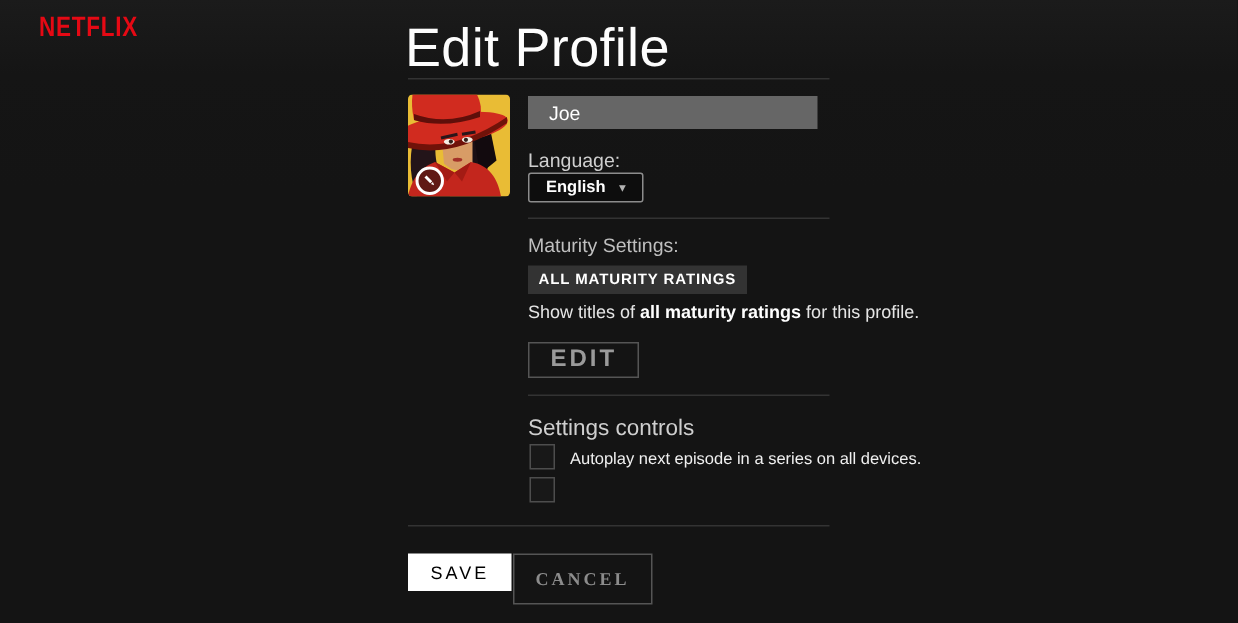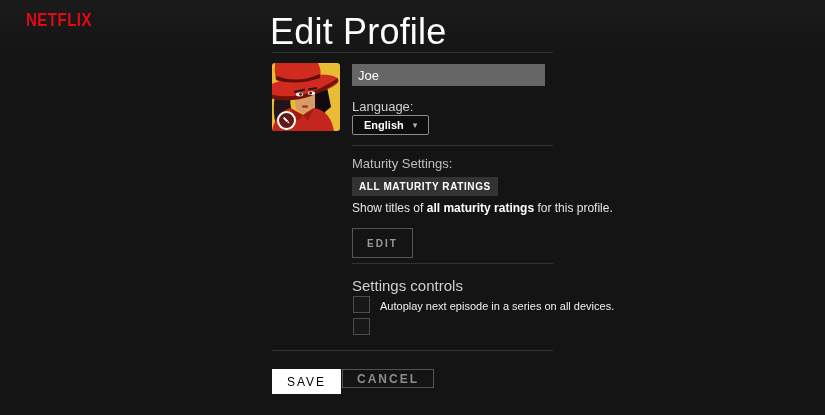--- a/index.html
+++ b/index.html
@@ -27,65 +27,65 @@
   .avatar svg{display:block;border-radius:3px;}
   .avatar-edit{
     position:absolute;left:5px;top:48px;width:15px;height:15px;border-radius:50%;
     border:2px solid #fff;background:rgba(15,15,15,.55);
     display:flex;align-items:center;justify-content:center;cursor:pointer;
   }
 
   .name-input{
     position:absolute;left:352px;top:64px;width:193px;height:22px;
     background:#666;border:none;outline:none;color:#fff;
-    font-family:"Liberation Sans",sans-serif;font-size:13px;padding:0 6px;box-sizing:border-box;
+    font-family:"Liberation Sans",sans-serif;font-size:13px;padding:0 14px;box-sizing:border-box;
   }
   .lang-label{position:absolute;left:352px;top:99px;font-size:13px;color:#cfcfcf;}
   .lang-select{
     position:absolute;left:352px;top:115px;height:18px;
     display:inline-flex;align-items:center;gap:9px;
     background:#0d0d0d;border:1px solid #8c8c8c;border-radius:2px;
     padding:0 11px;cursor:pointer;
   }
   .lang-select .val{font-size:11px;font-weight:700;color:#fff;}
   .lang-select .caret{font-size:9px;color:#b3b3b3;line-height:1;}
 
   .maturity-label{position:absolute;left:352px;top:156px;font-size:13px;color:#bfbfbf;}
   .maturity-badge{
     position:absolute;left:352px;top:177px;background:#333;color:#fff;
     font-size:10px;font-weight:700;letter-spacing:.6px;padding:4px 7px;
   }
   .maturity-desc{position:absolute;left:352px;top:201px;font-size:12px;color:#e5e5e5;}
   .maturity-desc b{font-weight:700;color:#fff;}
   .edit-btn{
-    position:absolute;left:352px;top:228px;height:30px;
+    position:absolute;left:352px;top:228px;height:24px;
     background:transparent;border:1px solid #555;color:#9a9a9a;
-    font-family:"Liberation Sans",sans-serif;font-size:10px;font-weight:700;
+    font-family:"Liberation Sans",sans-serif;font-size:16px;font-weight:700;
     letter-spacing:2px;padding:0 14px;cursor:pointer;
   }
 
   .autoplay-heading{position:absolute;left:352px;top:277px;font-size:15px;color:#cfcfcf;}
   .checkbox{
     position:absolute;left:353px;width:15px;height:15px;
     border:1px solid #4d4d4d;background:#181818;cursor:pointer;
   }
   .cb1{top:296px;} .cb2{top:318px;}
   .cb-label{position:absolute;left:380px;font-size:11px;color:#f0f0f0;}
   .cbl1{top:300px;} .cbl2{top:322px;}
 
   .save-btn{
     position:absolute;left:272px;top:369px;height:25px;
     background:#fff;color:#000;border:none;
     font-family:"Liberation Sans",sans-serif;font-size:12px;font-weight:400;
     letter-spacing:2px;padding:0 15px;cursor:pointer;
   }
   .cancel-btn{
-    position:absolute;left:342px;top:369px;height:19px;
+    position:absolute;left:342px;top:369px;height:34px;
     background:transparent;color:#8c8c8c;border:1px solid #555;
-    font-family:Liberation Sans, sans-serif;font-size:12px;font-weight:700;
+    font-family:Liberation Serif, serif;font-size:12px;font-weight:700;
     letter-spacing:2px;padding:0 14px;cursor:pointer;
   }
 </style>
 </head>
 <body>
 
 <div class="page">
 
   <div class="logo">NETFLIX</div>
 

